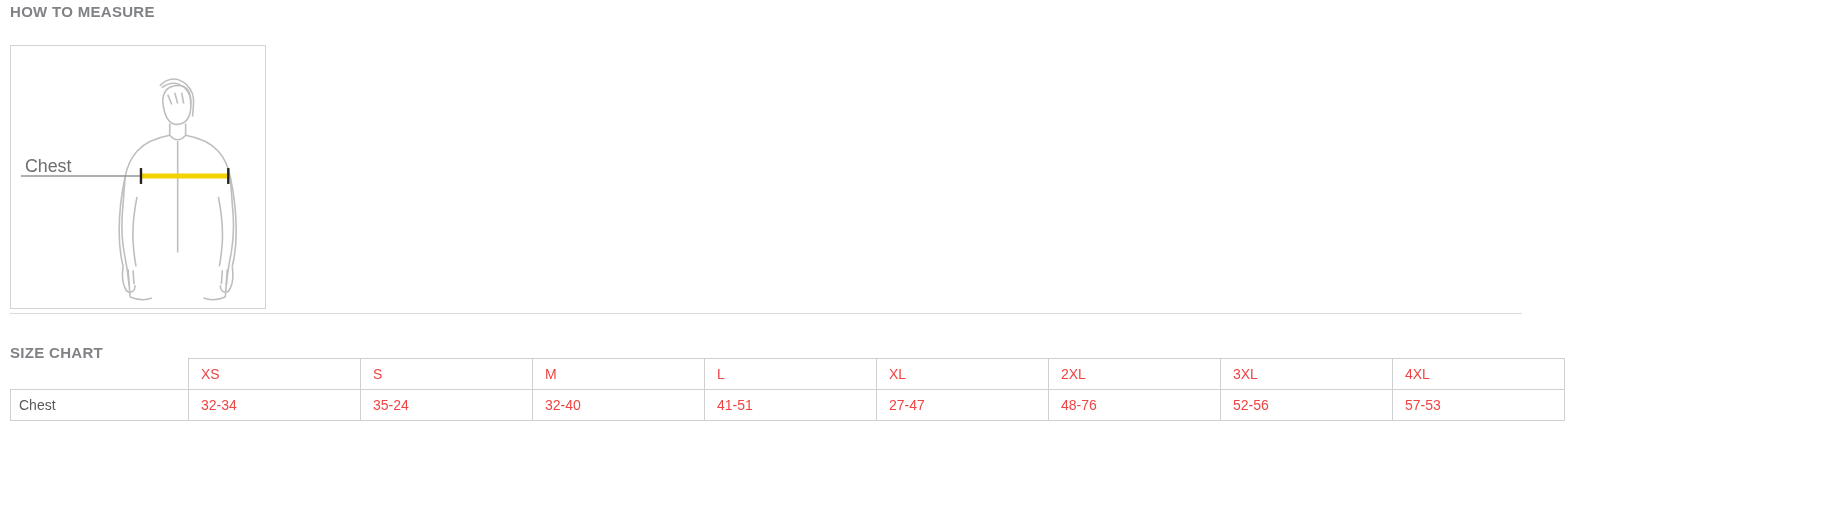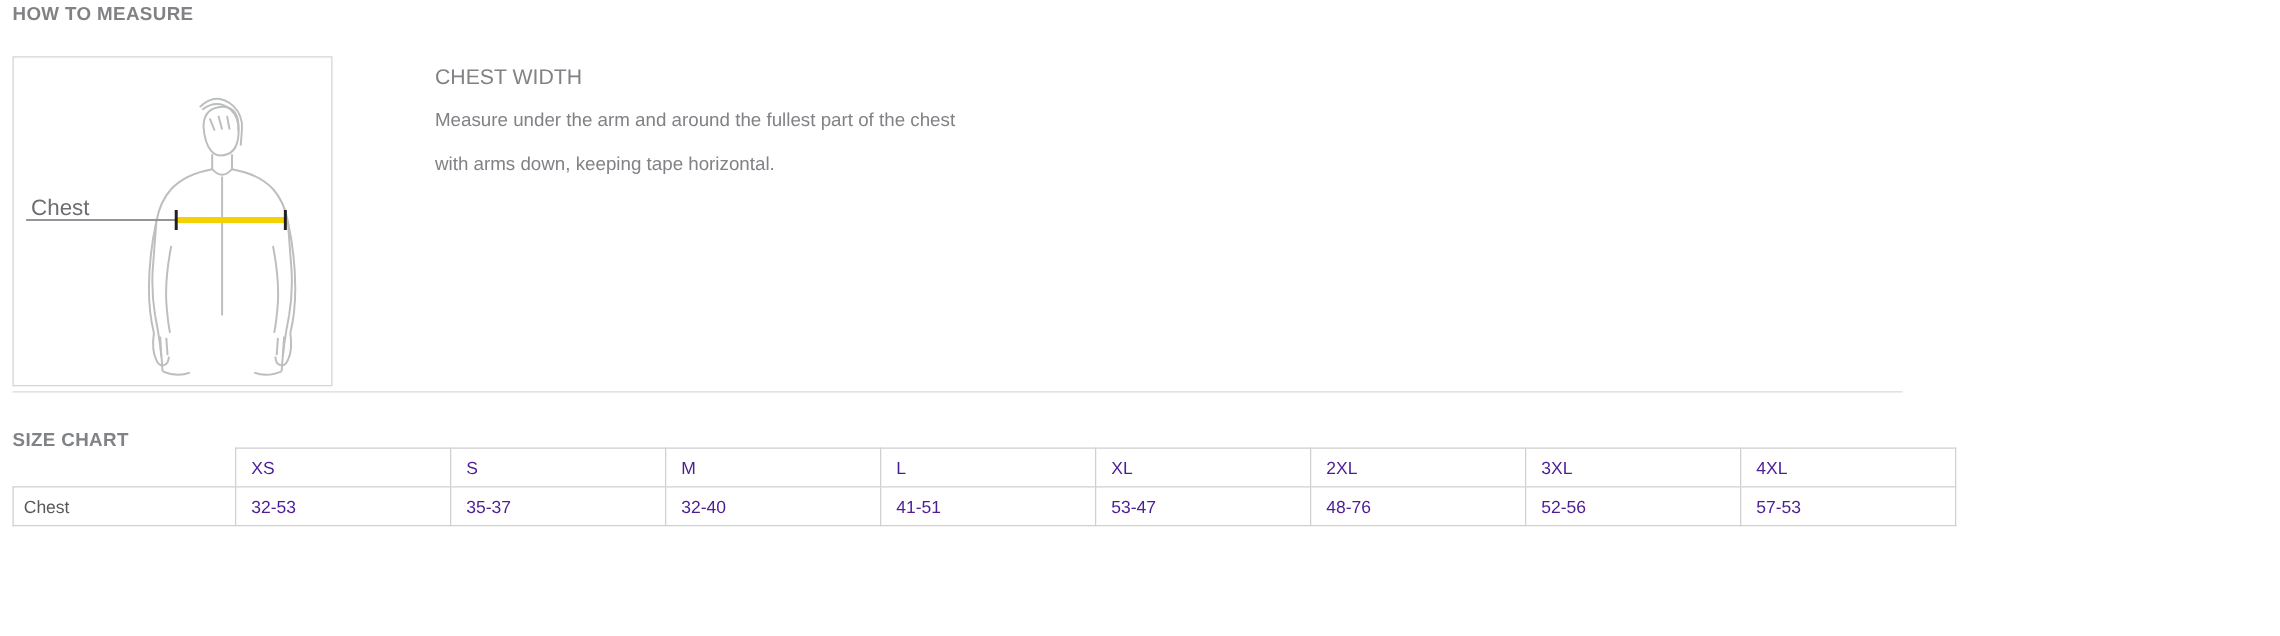--- a/index.html
+++ b/index.html
@@ -96,21 +96,21 @@
     top: 358px;
     width: 1553px;
     border-collapse: collapse;
     table-layout: fixed;
   }
   .size-table td {
     border: 1px solid #d0d0d0;
     height: 31px;
     padding: 0 0 0 12px;
     font-size: 14px;
-    color: #4c1d95;
+    color: #ef4444;
     font-weight: normal;
     vertical-align: middle;
     box-sizing: border-box;
   }
   .size-table td.corner {
     border: none;
   }
   .size-table td.rowlabel {
     color: #58595b;
     padding-left: 8px;
@@ -169,25 +169,20 @@
 
       <line x1="10" y1="131" x2="131" y2="131" stroke="#939598" stroke-width="1.6"></line>
 
       <line x1="131" y1="131" x2="219" y2="131" stroke="#f2d200" stroke-width="5"></line>
       <line x1="131" y1="123" x2="131" y2="139" stroke="#231f20" stroke-width="2.4"></line>
       <line x1="219" y1="123" x2="219" y2="139" stroke="#231f20" stroke-width="2.4"></line>
       <text x="14" y="127" font-family="Liberation Sans, sans-serif" font-size="18" fill="#6d6e71">Chest</text>
     </svg>
   </div>
 
-  <div class="desc">
-    <div class="desc-title">CHEST WIDTH</div>
-    <div class="desc-line">Measure under the arm and around the fullest part of the chest</div>
-    <div class="desc-line">with arms down, keeping tape horizontal.</div>
-  </div>
 
   <div class="divider"></div>
 
   <div class="section-title" id="size-chart-title">SIZE CHART</div>
 
   <table class="size-table">
     <colgroup>
       <col class="col-label">
       <col class="col-size">
         <col class="col-size">
@@ -205,25 +200,25 @@
         <td>S</td>
         <td>M</td>
         <td>L</td>
         <td>XL</td>
         <td>2XL</td>
         <td>3XL</td>
         <td>4XL</td>
       </tr>
       <tr>
         <td class="rowlabel">Chest</td>
-        <td>32-53</td>
-        <td>35-37</td>
+        <td>32-34</td>
+        <td>35-24</td>
         <td>32-40</td>
         <td>41-51</td>
-        <td>53-47</td>
+        <td>27-47</td>
         <td>48-76</td>
         <td>52-56</td>
         <td>57-53</td>
       </tr>
     </tbody>
   </table>
 
 </div>
 
 </body></html>

